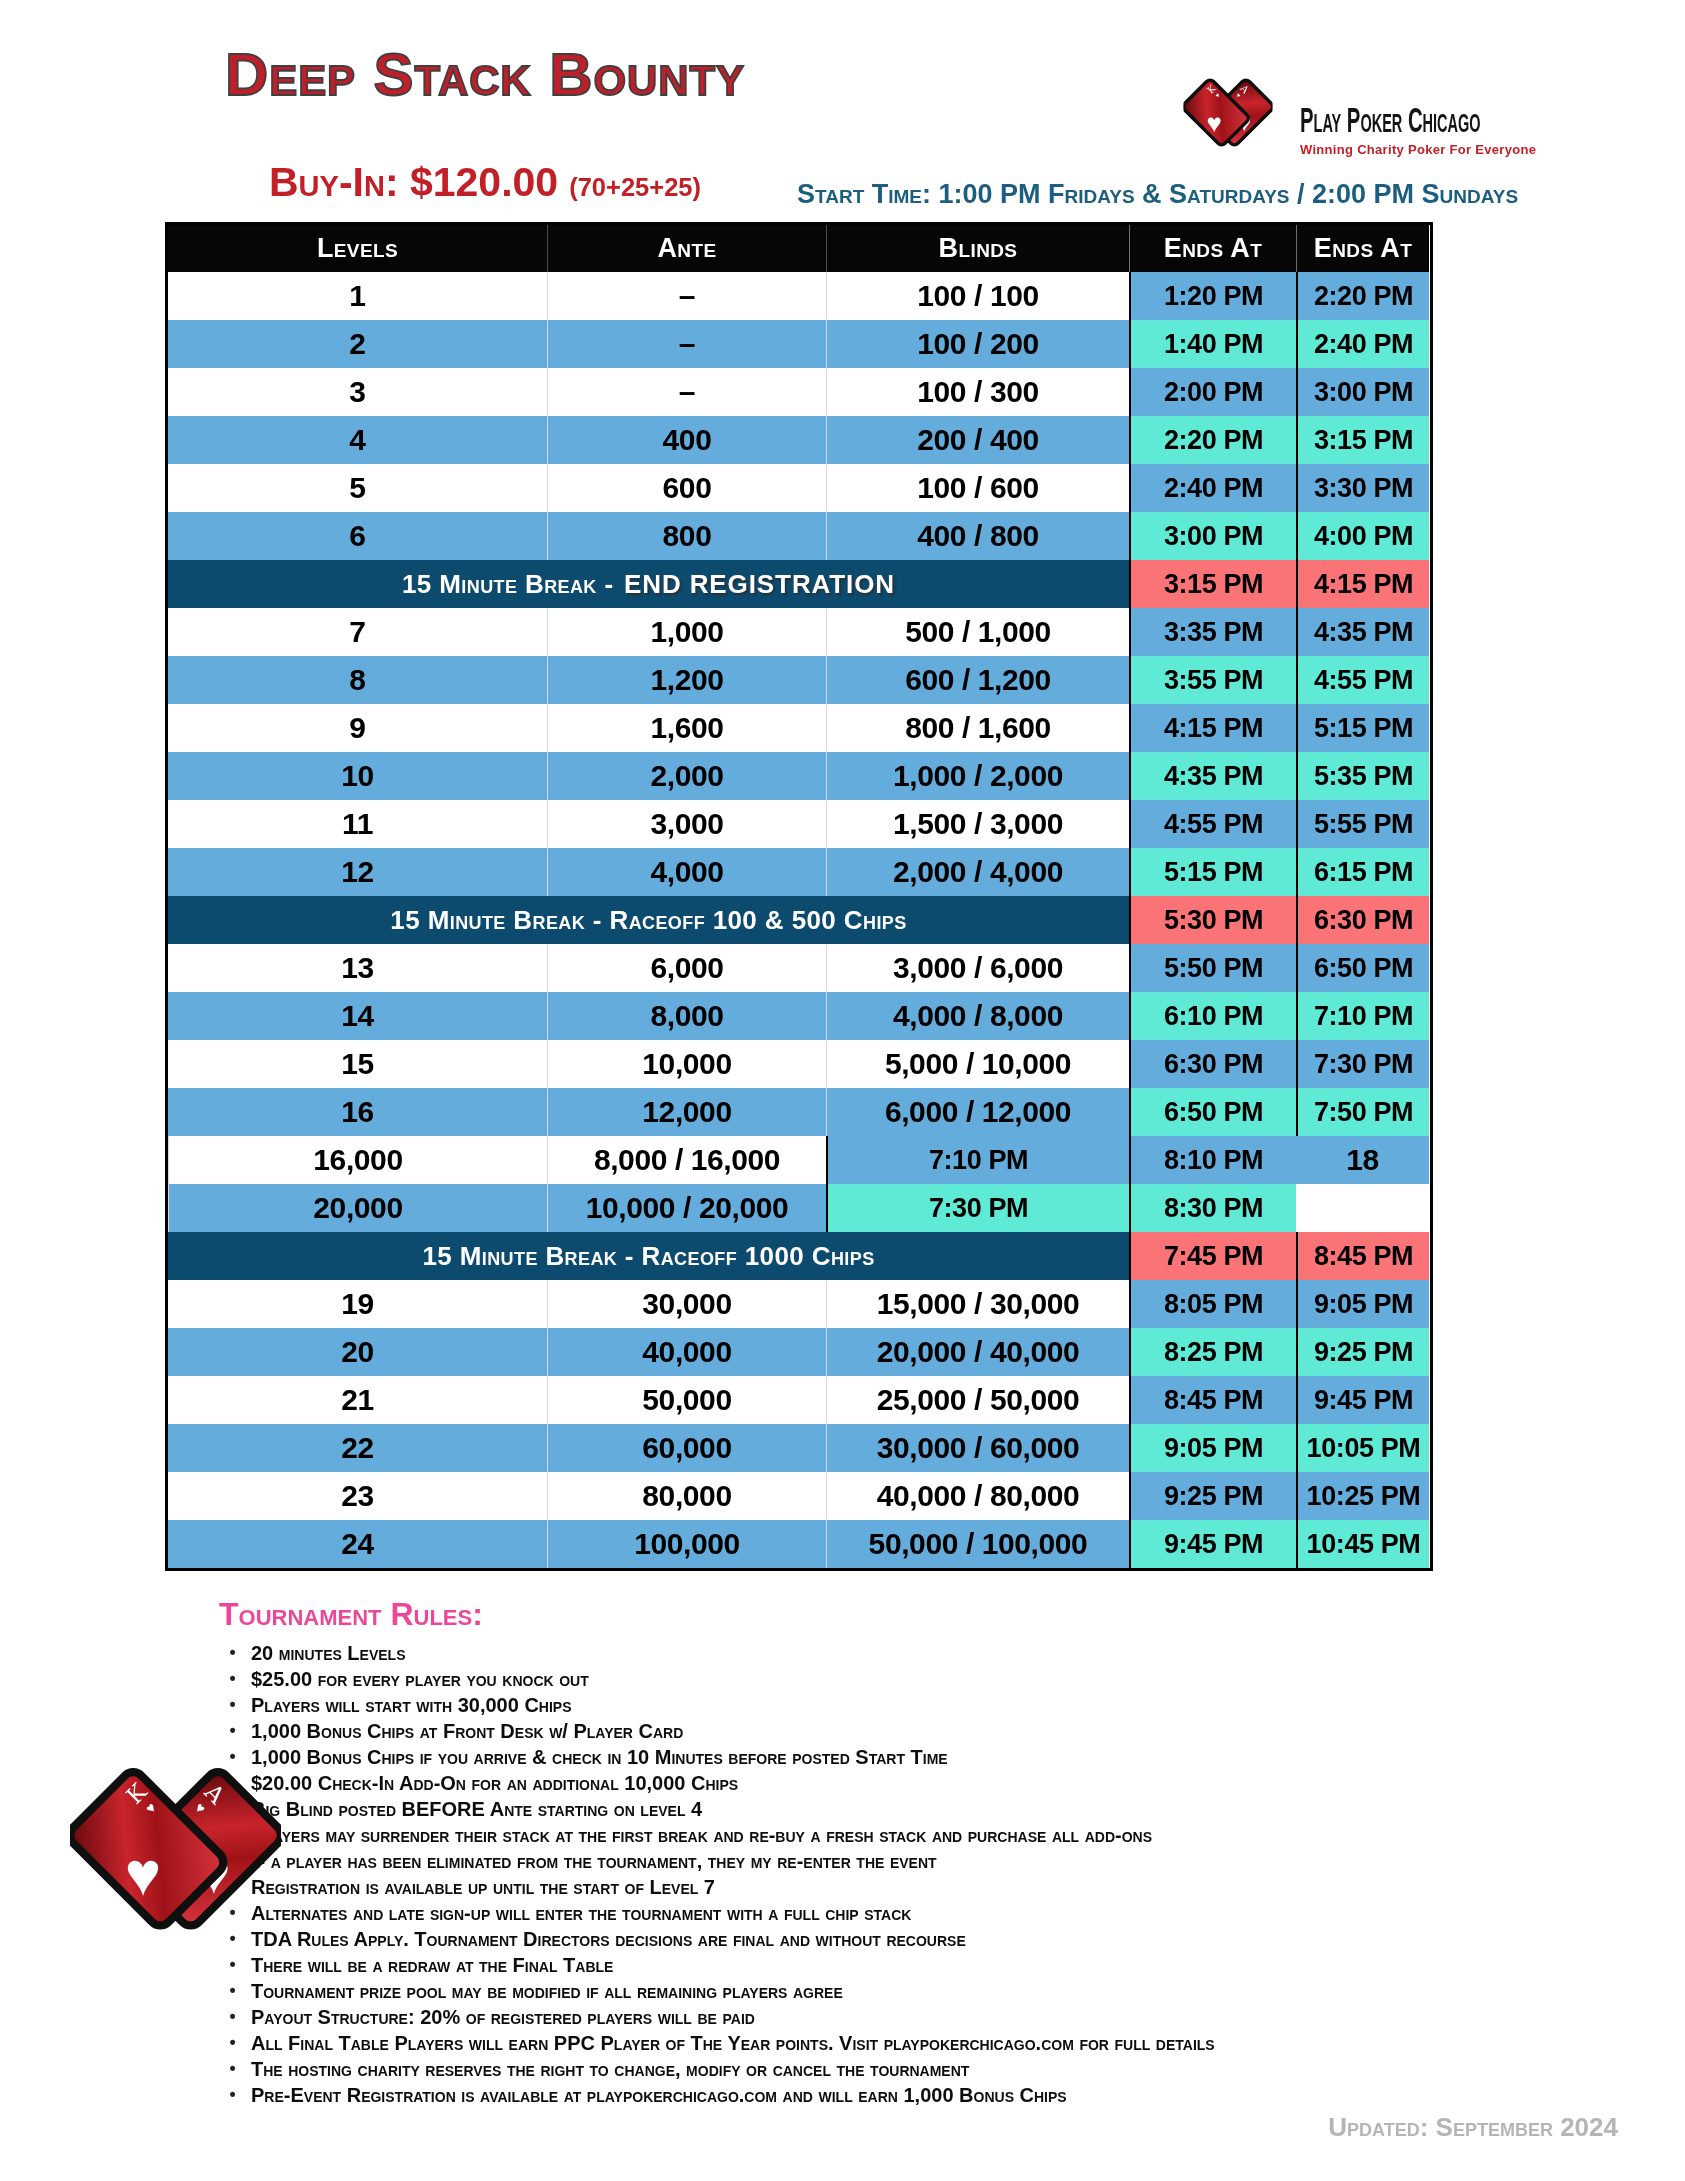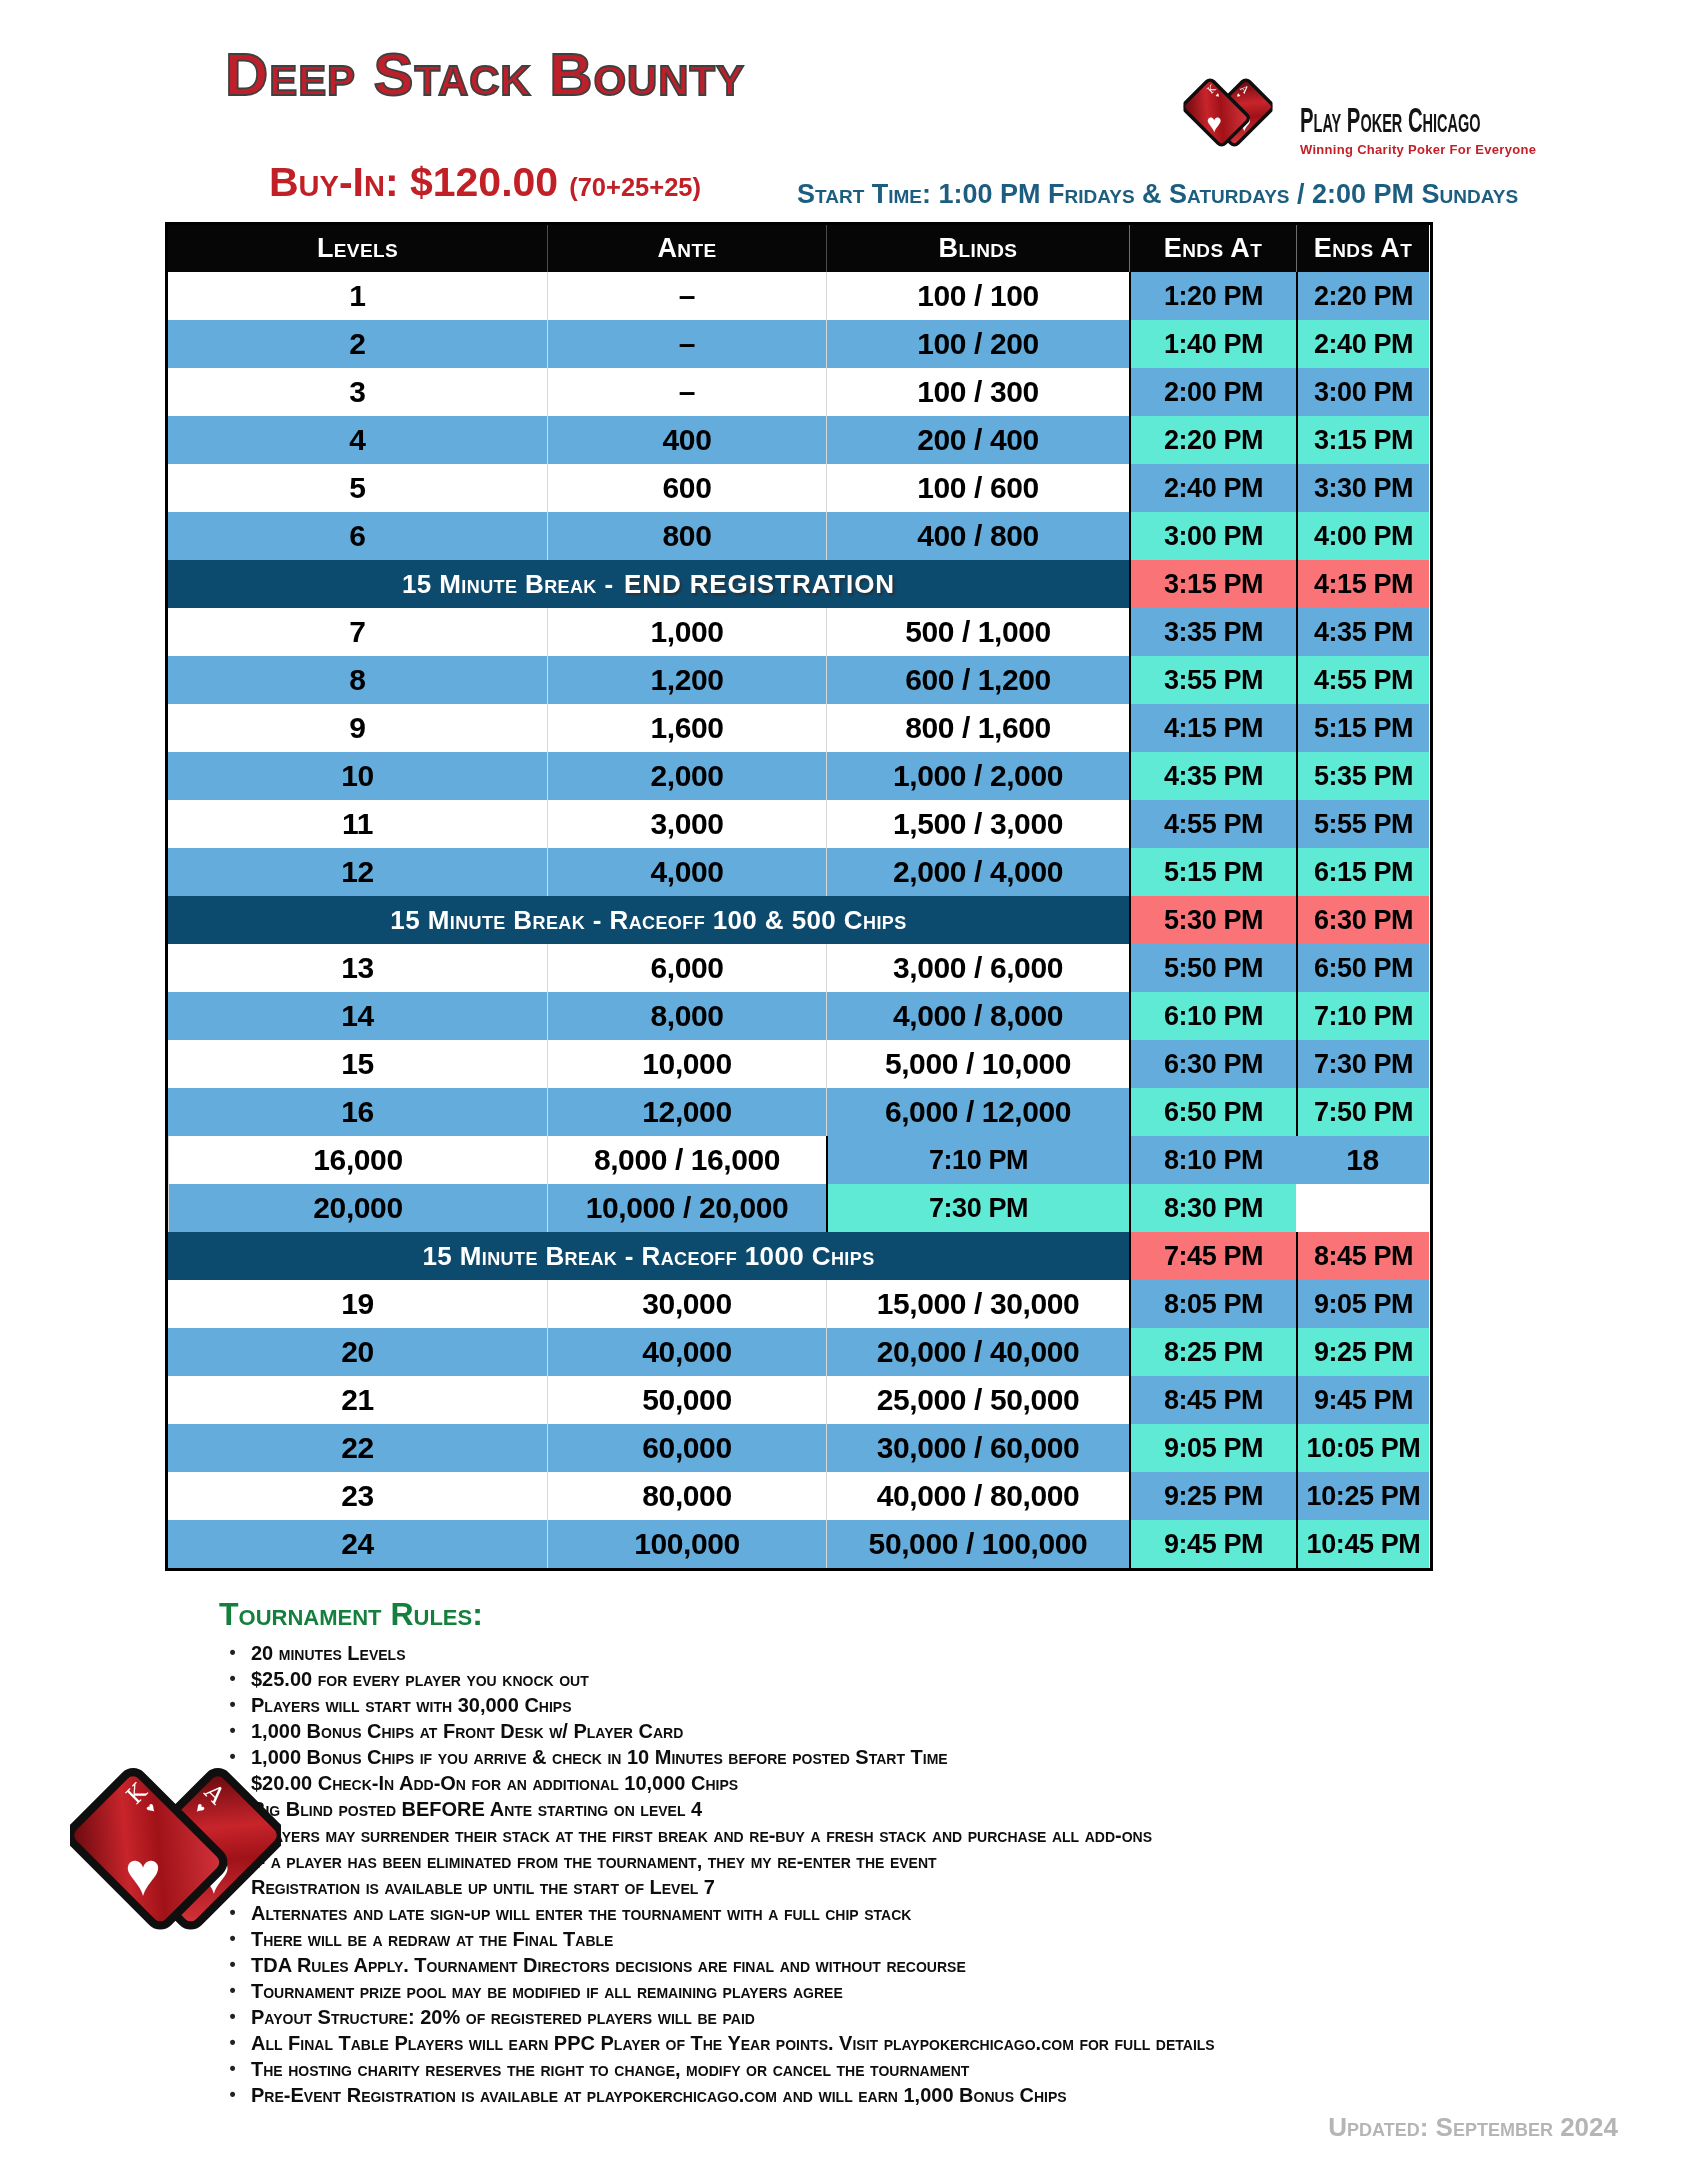--- a/index.html
+++ b/index.html
@@ -42,21 +42,21 @@
   .light-time{background:#63ACDB;}
   .dark-time{background:#5eead4;}
   .break-label{grid-column:1 / 4;background:#0c4a6e;color:#fff;font-variant:small-caps;
                font-size:26px;letter-spacing:0.4px;display:flex;gap:10.5px;}
   .break-em{font-variant:normal;font-weight:700;letter-spacing:0.9px;
             text-shadow:1.8px 1.8px 1.8px rgba(45,45,45,0.85);}
   .break-time{background:#F97377;}
 
   
   .rules{position:absolute;left:219px;top:1596px;width:1282px;}
-  .rules h2{margin:0 0 7px 0;font-size:32px;font-variant:small-caps;color:#15803d;font-weight:700;}
+  .rules h2{margin:0 0 7px 0;font-size:32px;font-variant:small-caps;color:#ec4899;font-weight:700;}
   .rules ul{list-style:none;margin:0;padding:0;}
   .rules li{position:relative;padding-left:32px;font-variant:small-caps;font-weight:700;
             font-size:20px;color:#0d0d0d;height:26px;display:flex;align-items:center;
             white-space:nowrap;}
   .rules li::before{content:"•";position:absolute;left:10.5px;top:50%;transform:translateY(-52%);
                     font-size:17.6px;color:#222;}
 
   
   .corner-logo{position:absolute;left:70px;top:1731px;width:211px;height:250px;}
   .updated{position:absolute;right:67px;top:2112px;font-variant:small-caps;font-weight:700;
@@ -265,22 +265,22 @@
         <li>$25.00 for every player you knock out</li>
         <li>Players will start with 30,000 Chips</li>
         <li>1,000 Bonus Chips at Front Desk w/ Player Card</li>
         <li>1,000 Bonus Chips if you arrive &amp; check in 10 Minutes before posted Start Time</li>
         <li>$20.00 Check-In Add-On for an additional 10,000 Chips</li>
         <li>Big Blind posted BEFORE Ante starting on level 4</li>
         <li>Players may surrender their stack at the first break and re-buy a fresh stack and purchase all add-ons</li>
         <li>If a player has been eliminated from the tournament, they my re-enter the event</li>
         <li>Registration is available up until the start of Level 7</li>
         <li>Alternates and late sign-up will enter the tournament with a full chip stack</li>
+        <li>TDA Rules Apply. Tournament Directors decisions are final and without recourse</li>
         <li>There will be a redraw at the Final Table</li>
-        <li>TDA Rules Apply. Tournament Directors decisions are final and without recourse</li>
         <li>Tournament prize pool may be modified if all remaining players agree</li>
         <li>Payout Structure: 20% of registered players will be paid</li>
         <li>All Final Table Players will earn PPC Player of The Year points. Visit playpokerchicago.com for full details</li>
         <li>The hosting charity reserves the right to change, modify or cancel the tournament</li>
         <li>Pre-Event Registration is available at playpokerchicago.com and will earn 1,000 Bonus Chips</li>
       </ul>
   </section>
 
   <svg class="corner-logo" viewBox="0 0 220 205">
     <use href="#cards-heart" xlink:href="#cards-heart"></use>

